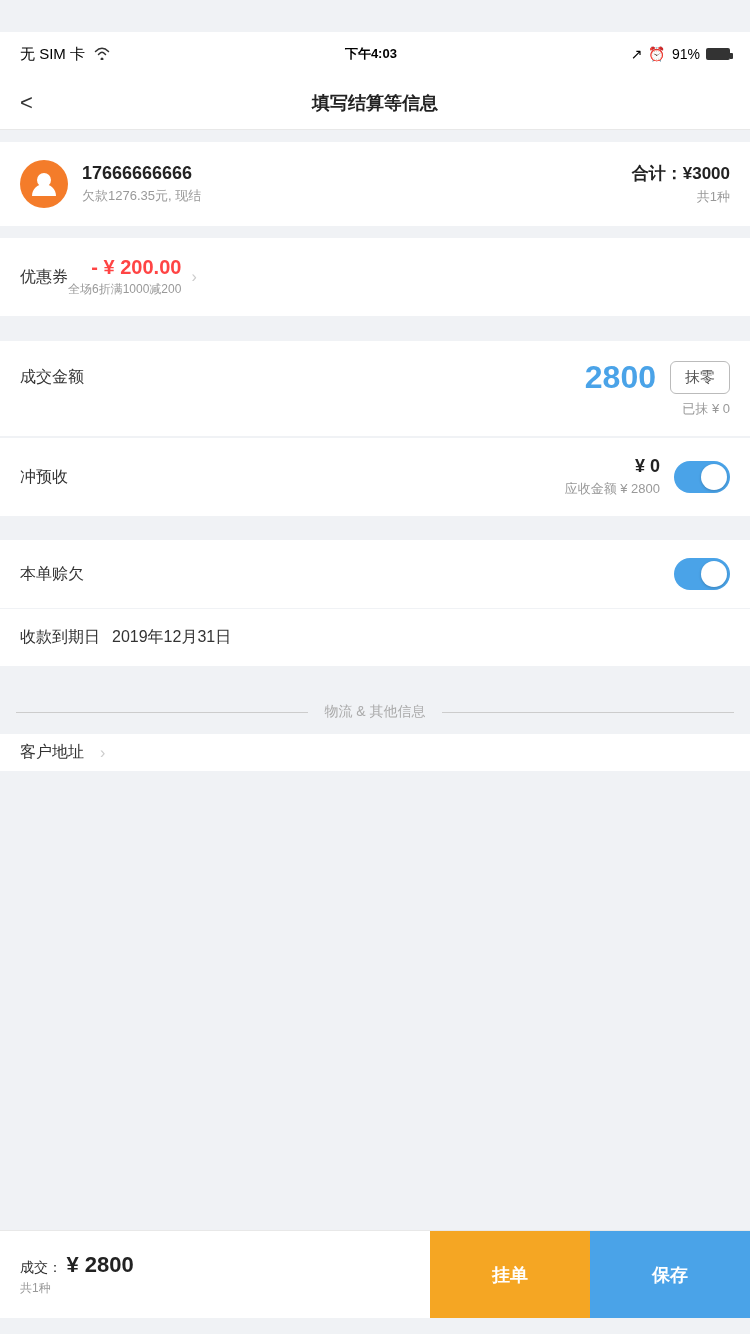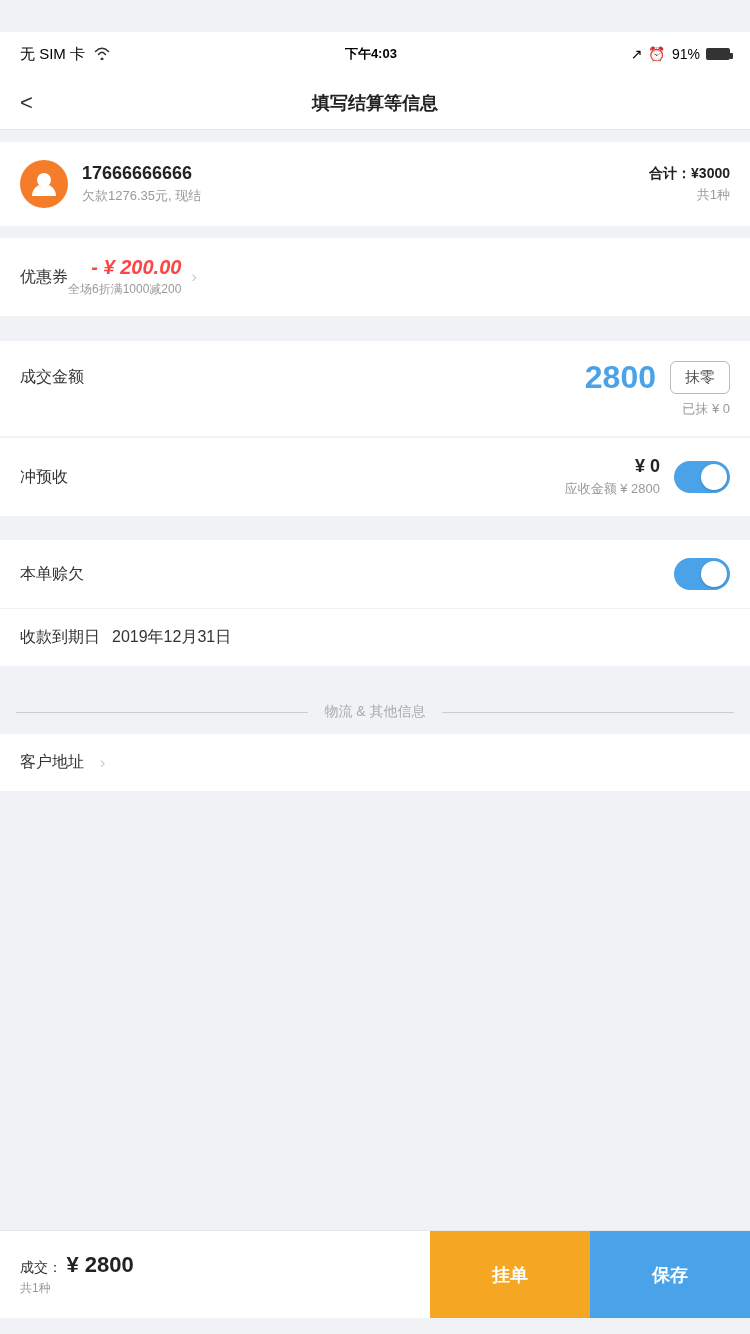--- a/index.html
+++ b/index.html
@@ -92,38 +92,38 @@
       background: #f47c2a;
       display: flex;
       align-items: center;
       justify-content: center;
     }
     .avatar-svg { width: 32px; height: 32px; }
     .customer-info {}
     .customer-phone { font-size: 18px; font-weight: 600; color: #222; }
     .customer-debt { font-size: 13px; color: #999; margin-top: 3px; }
     .customer-right { text-align: right; }
-    .total-amount { font-size: 14px; font-weight: 600; color: #222; }
+    .total-amount { font-size: 17px; font-weight: 600; color: #222; }
     .total-count { font-size: 13px; color: #999; margin-top: 3px; }
 
     
     .divider { height: 12px; background: #f0f2f5; }
 
     
     .row-item {
       background: #fff;
       padding: 18px 20px;
       display: flex;
       align-items: center;
       justify-content: flex-start;
       border-bottom: 1px solid #f0f2f5;
     }
     .row-label { font-size: 16px; color: #333; }
     .row-right { display: flex; align-items: center; gap: 10px; text-align: right; }
-    .coupon-value { font-size: 20px; font-weight: 600; color: #f44; font-style: italic; }
+    .coupon-value { font-size: 20px; font-weight: 600; color: #f44; }
     .coupon-desc { font-size: 12px; color: #999; margin-top: 2px; }
     .chevron-right {
       color: #ccc;
       font-size: 16px;
     }
 
     
     .amount-section {
       background: #fff;
       padding: 18px 20px;
@@ -227,21 +227,21 @@
       flex: 1;
       height: 1px;
       background: #ccc;
       margin: 0 16px;
     }
     .logistics-text { font-size: 14px; color: #aaa; white-space: nowrap; }
 
     
     .address-section {
       background: #fff;
-      padding: 18px 20px;
+      padding: 8px 20px;
       display: flex;
       align-items: flex-start;
       gap: 16px;
     }
     .address-label { font-size: 16px; color: #333; flex-shrink: 0; min-width: 64px; }
     .address-value { font-size: 16px; color: #333; flex: 1; line-height: 1.5; }
     .address-chevron { color: #ccc; font-size: 16px; align-self: center; }
 
     
     .bottom-space { height: 90px; }

